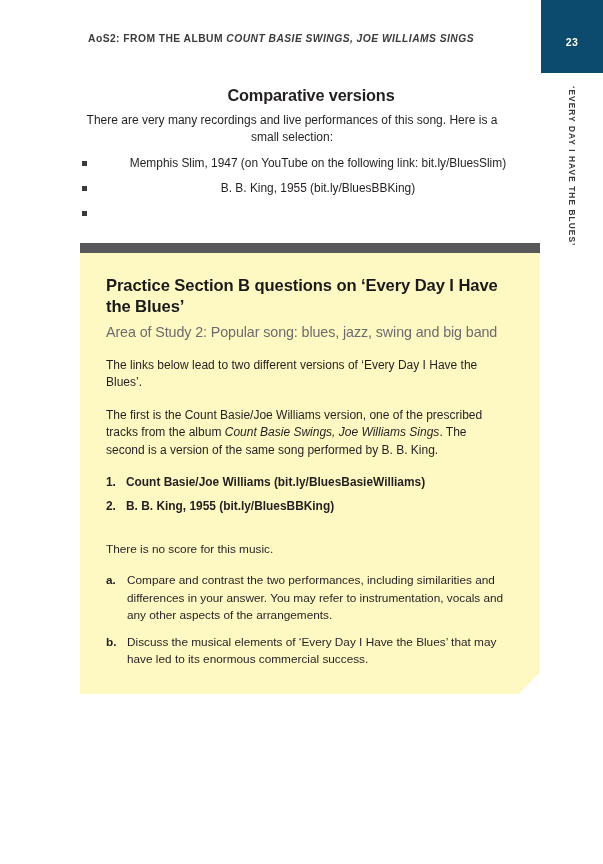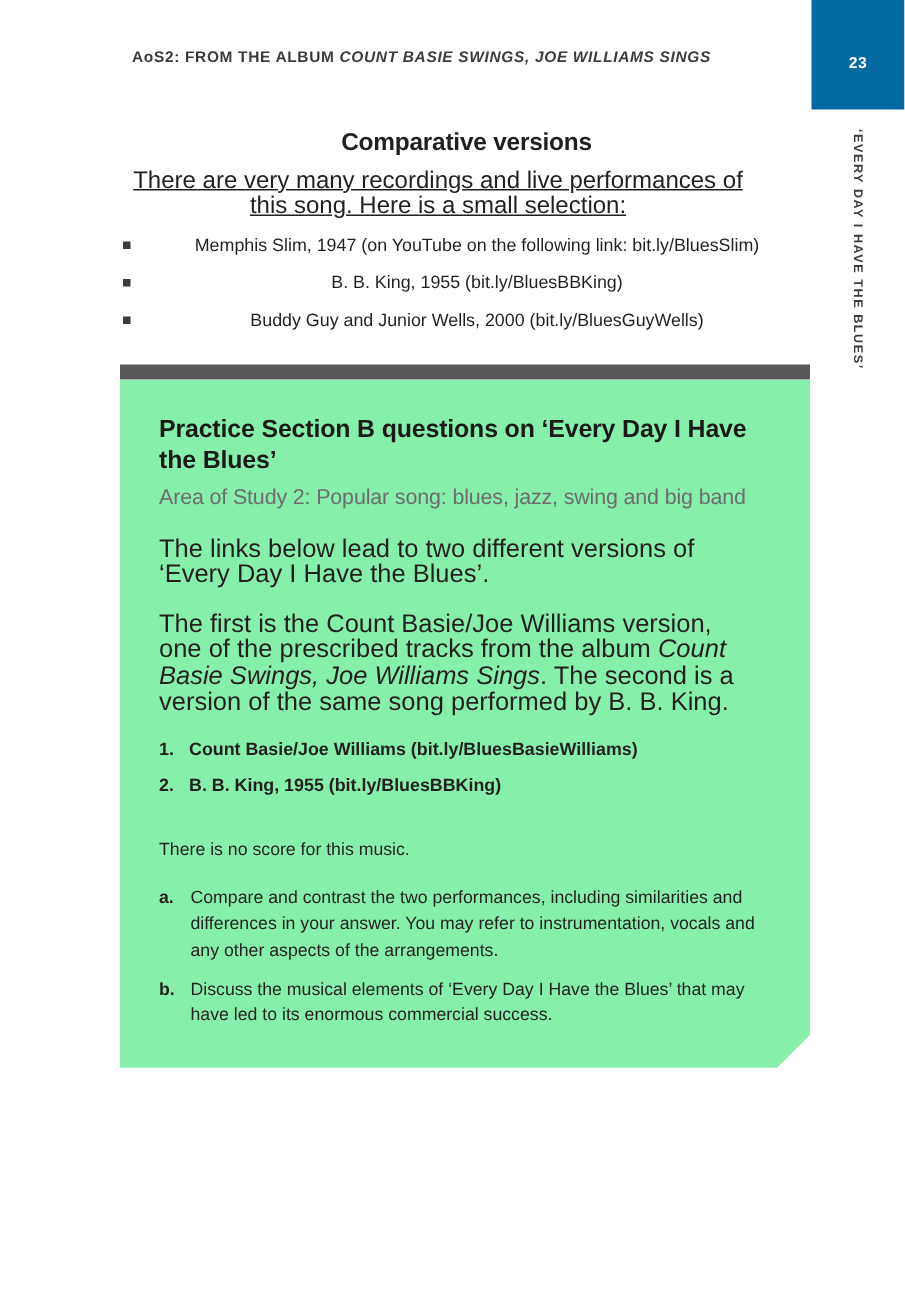--- a/index.html
+++ b/index.html
@@ -36,21 +36,21 @@
   }
   .header-title .album {
     font-style: italic;
   }
   .page-number-block {
     position: absolute;
     right: 0;
     top: 0;
     width: 62px;
     height: 73px;
-    background: #0369a1;
+    background: #0c4a6e;
   }
   .page-number {
     position: absolute;
     left: 0;
     right: 0;
     top: 36px;
     text-align: center;
     color: #ffffff;
     font-size: 10.5px;
     font-weight: bold;
@@ -90,25 +90,24 @@
   h2.section-title {
     margin: 0 0 7px 0;
     font-size: 16.3px;
     font-weight: bold;
     letter-spacing: -0.15px;
     color: #231f20;
   }
 
   p.intro {
     margin: 0;
-    font-size: 16px;
+    font-size: 12px;
     line-height: 17.3px;
     color: #231f20;
     max-width: 420px;
-    text-decoration: underline;
   }
 
   ul.versions {
     list-style: none;
     margin: 8px 0 0 0;
     padding: 0;
   }
   ul.versions li {
     position: relative;
     padding-left: 14px;
@@ -132,21 +131,21 @@
     left: 80px;
     top: 243px;
     width: 460px;
   }
   .box-top-bar {
     width: 100%;
     height: 10px;
     background: #58585a;
   }
   .box-body {
-    background: #86efac;
+    background: #fef9c3;
     padding: 22px 28px 26px 26px;
     -webkit-clip-path: polygon(0 0, 100% 0, 100% calc(100% - 22px), calc(100% - 22px) 100%, 0 100%);
     clip-path: polygon(0 0, 100% 0, 100% calc(100% - 22px), calc(100% - 22px) 100%, 0 100%);
     box-sizing: border-box;
   }
 
   h3.box-title {
     margin: 0;
     font-size: 16.6px;
     font-weight: bold;
@@ -158,21 +157,21 @@
     margin: 6px 0 0 0;
     font-size: 14.3px;
     font-weight: normal;
     line-height: 19px;
     letter-spacing: -0.1px;
     color: #6c6c6e;
   }
 
   p.box-para {
     margin: 15px 0 0 0;
-    font-size: 17px;
+    font-size: 12px;
     line-height: 17.4px;
     color: #231f20;
     max-width: 400px;
   }
   p.box-para .album {
     font-style: italic;
   }
 
   ol.num-list {
     list-style: none;
@@ -252,21 +251,20 @@
     <li>
       <span class="sq"></span>
       <span>Memphis Slim, 1947 (on YouTube on the following link: bit.ly/BluesSlim)</span>
     </li>
     <li>
       <span class="sq"></span>
       <span>B. B. King, 1955 (bit.ly/BluesBBKing)</span>
     </li>
     <li>
       <span class="sq"></span>
-      <span>Buddy Guy and Junior Wells, 2000 (bit.ly/BluesGuyWells)</span>
     </li>
   </ul>
 
 </div>
 
 <div class="practice-box">
   <div class="box-top-bar"></div>
   <div class="box-body">
 
     <h3 class="box-title">Practice Section B questions on ‘Every Day I Have the Blues’</h3>

